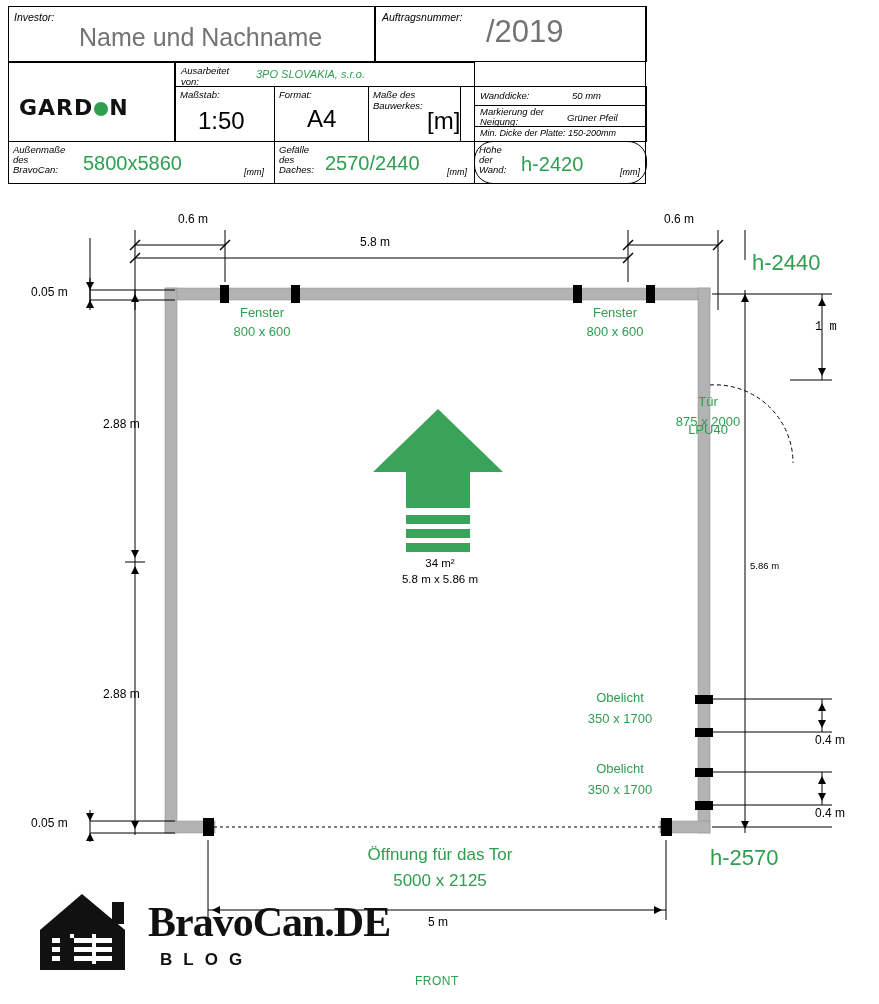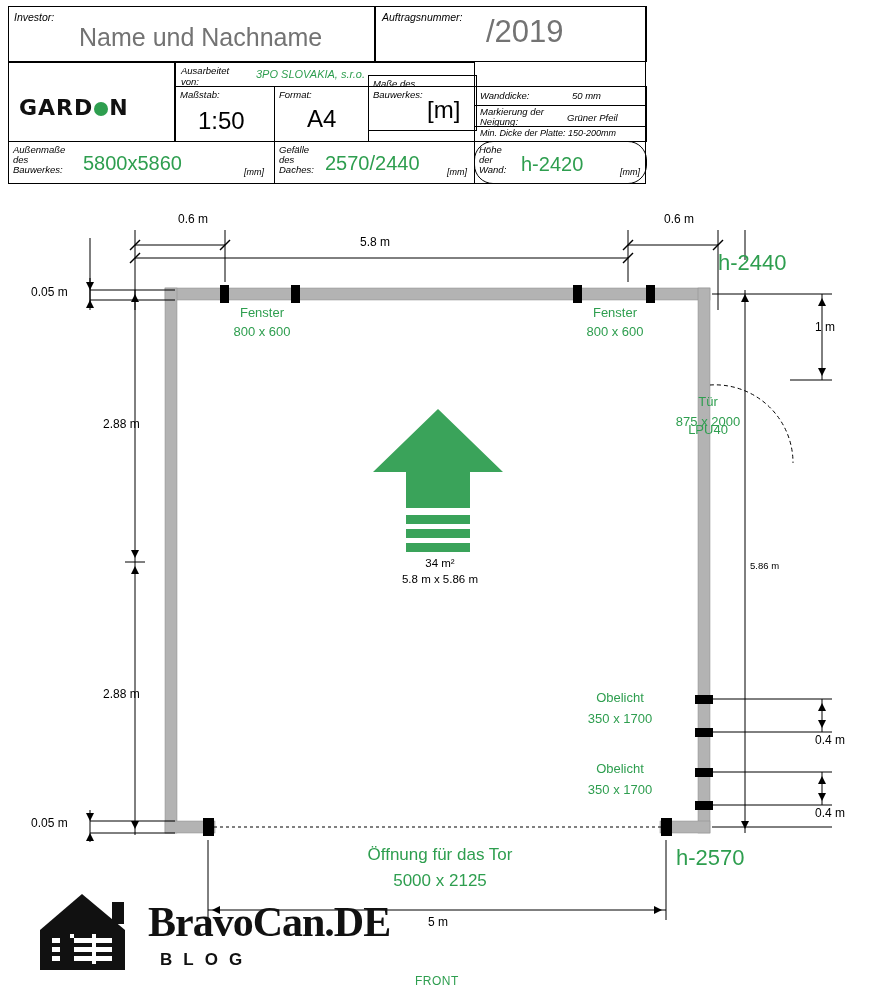--- a/index.html
+++ b/index.html
@@ -116,20 +116,21 @@
     color: #2e9e4f;
     text-align: center;
     white-space: nowrap;
     line-height: 15px;
   }
   .big-green {
     position: absolute;
     font-size: 22px;
     color: #2e9e4f;
     white-space: nowrap;
+    padding-left: 34px;
   }
   .area-label {
     position: absolute;
     font-size: 11.5px;
     text-align: center;
     white-space: nowrap;
     line-height: 14px;
   }
   .front-label {
     position: absolute;
@@ -196,41 +197,41 @@
   <div class="tb-cell" style="left:166px; top:79px; width:100px; height:56px;">
     <div class="lbl-it-sm" style="position:absolute; left:4px; top:2px;">Maßstab:</div>
     <div class="val-blk-lg" style="position:absolute; left:22px; top:21px;">1:50</div>
   </div>
 
   <div class="tb-cell" style="left:265px; top:79px; width:95px; height:56px;">
     <div class="lbl-it-sm" style="position:absolute; left:4px; top:2px;">Format:</div>
     <div class="val-blk-lg" style="position:absolute; left:32px; top:19px;">A4</div>
   </div>
 
-  <div class="tb-cell" style="left:359px; top:68px; width:109px; height:56px;">
+  <div class="tb-cell" style="left:359px; top:79px; width:93px; height:56px;">
     <div class="lbl-it-sm" style="position:absolute; left:4px; top:2px; width:46px; line-height:11px;">Maße des Bauwerkes:</div>
     <div class="val-blk-lg" style="position:absolute; left:58px; top:21px;">[m]</div>
   </div>
 
   <div class="tb-cell" style="left:465px; top:79px; width:173px; height:20px;">
     <div class="lbl-it-sm" style="position:absolute; left:5px; top:3px;">Wanddicke:</div>
     <div class="lbl-it-sm" style="position:absolute; left:97px; top:3px;">50 mm</div>
   </div>
 
   <div class="tb-cell" style="left:465px; top:98px; width:173px; height:22px;">
     <div class="lbl-it-sm" style="position:absolute; left:5px; top:1px; width:82px; line-height:10px;">Markierung der Neigung:</div>
     <div class="lbl-it-sm" style="position:absolute; left:92px; top:6px;">Grüner Pfeil</div>
   </div>
 
   <div class="tb-cell" style="left:465px; top:119px; width:173px; height:16px;">
     <div class="lbl-it-sm" style="position:absolute; left:5px; top:1px; font-size:9px;">Min. Dicke der Platte: 150-200mm</div>
   </div>
 
   <div class="tb-cell" style="left:-1px; top:134px; width:267px; height:43px;">
-    <div class="lbl-it-sm" style="position:absolute; left:4px; top:3px; width:62px; line-height:10px;">Außenmaße des Bauwerkes:</div>
+    <div class="lbl-it-sm" style="position:absolute; left:4px; top:3px; width:62px; line-height:10px;">Außenmaße des BravoCan:</div>
     <div class="val-green-md" style="position:absolute; left:74px; top:10px;">5800x5860</div>
     <div class="unit" style="position:absolute; left:235px; top:25px;">[mm]</div>
   </div>
   <div class="tb-cell" style="left:265px; top:134px; width:201px; height:43px;">
     <div class="lbl-it-sm" style="position:absolute; left:4px; top:3px; width:44px; line-height:10px;">Gefälle des Daches:</div>
     <div class="val-green-md" style="position:absolute; left:50px; top:10px;">2570/2440</div>
     <div class="unit" style="position:absolute; left:172px; top:25px;">[mm]</div>
   </div>
   <div class="tb-cell" style="left:465px; top:134px; width:173px; height:43px;border-radius:19px;">
     <div class="lbl-it-sm" style="position:absolute; left:4px; top:3px; width:36px; line-height:10px;">Höhe der Wand:</div>
@@ -368,21 +369,21 @@
   <div class="dim-label" style="left:664px; top:22px;">0.6 m</div>
   <div class="dim-label" style="left:360px; top:45px;">5.8 m</div>
 
   <div class="dim-label" style="left:31px; top:95px;">0.05 m</div>
   <div class="dim-label" style="left:31px; top:626px;">0.05 m</div>
 
   <div class="dim-label" style="left:103px; top:227px;">2.88 m</div>
   <div class="dim-label" style="left:103px; top:497px;">2.88 m</div>
 
   <div class="big-green" style="left:718px; top:60px;">h-2440</div>
-  <div class="dim-label" style="left:815px; top:130px;">1 m</div>
+  <div class="dim-label" style="left:815px; top:130px;font-family:Liberation Mono, monospace;">1 m</div>
   <div class="dim-label-sm" style="left:750px; top:370px;">5.86 m</div>
   <div class="dim-label" style="left:815px; top:543px;">0.4 m</div>
   <div class="dim-label" style="left:815px; top:616px;">0.4 m</div>
 
   <div class="big-green" style="left:676px; top:655px;">h-2570</div>
   <div class="dim-label" style="left:428px; top:725px;">5 m</div>
 
   <div class="obj-label" style="left:198px; top:115px; width:128px;">Fenster</div>
   <div class="obj-label" style="left:198px; top:134px; width:128px;">800 x 600</div>
 

